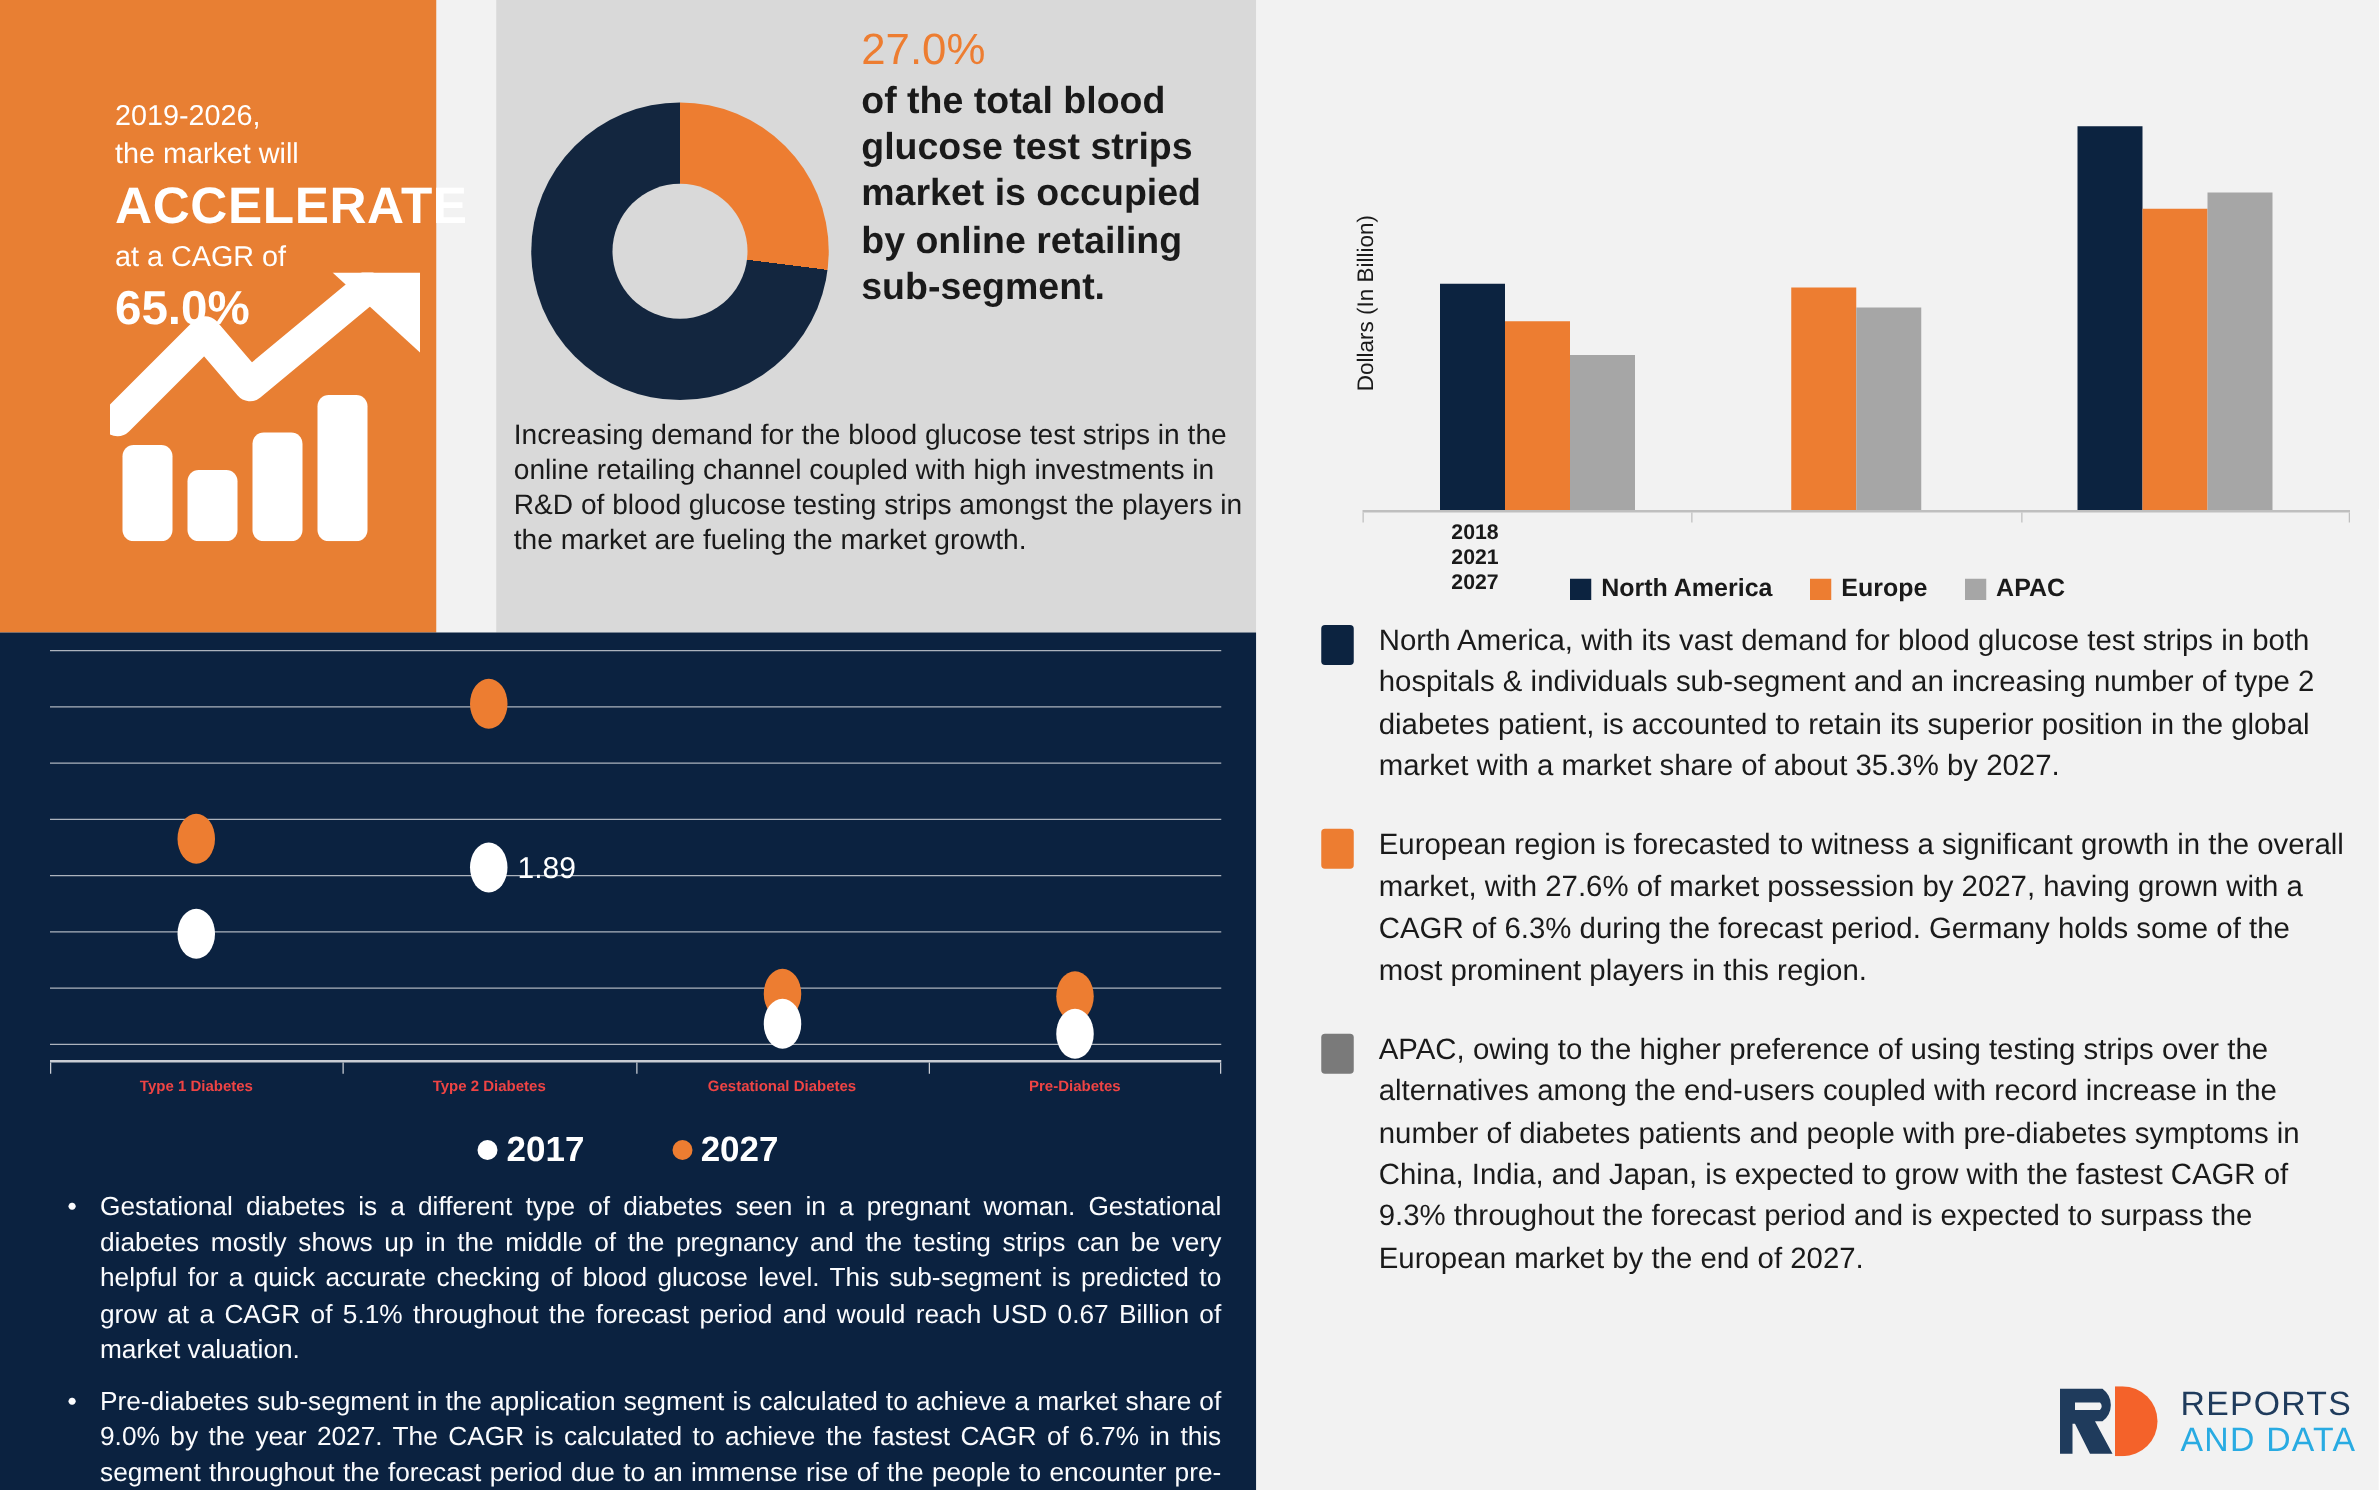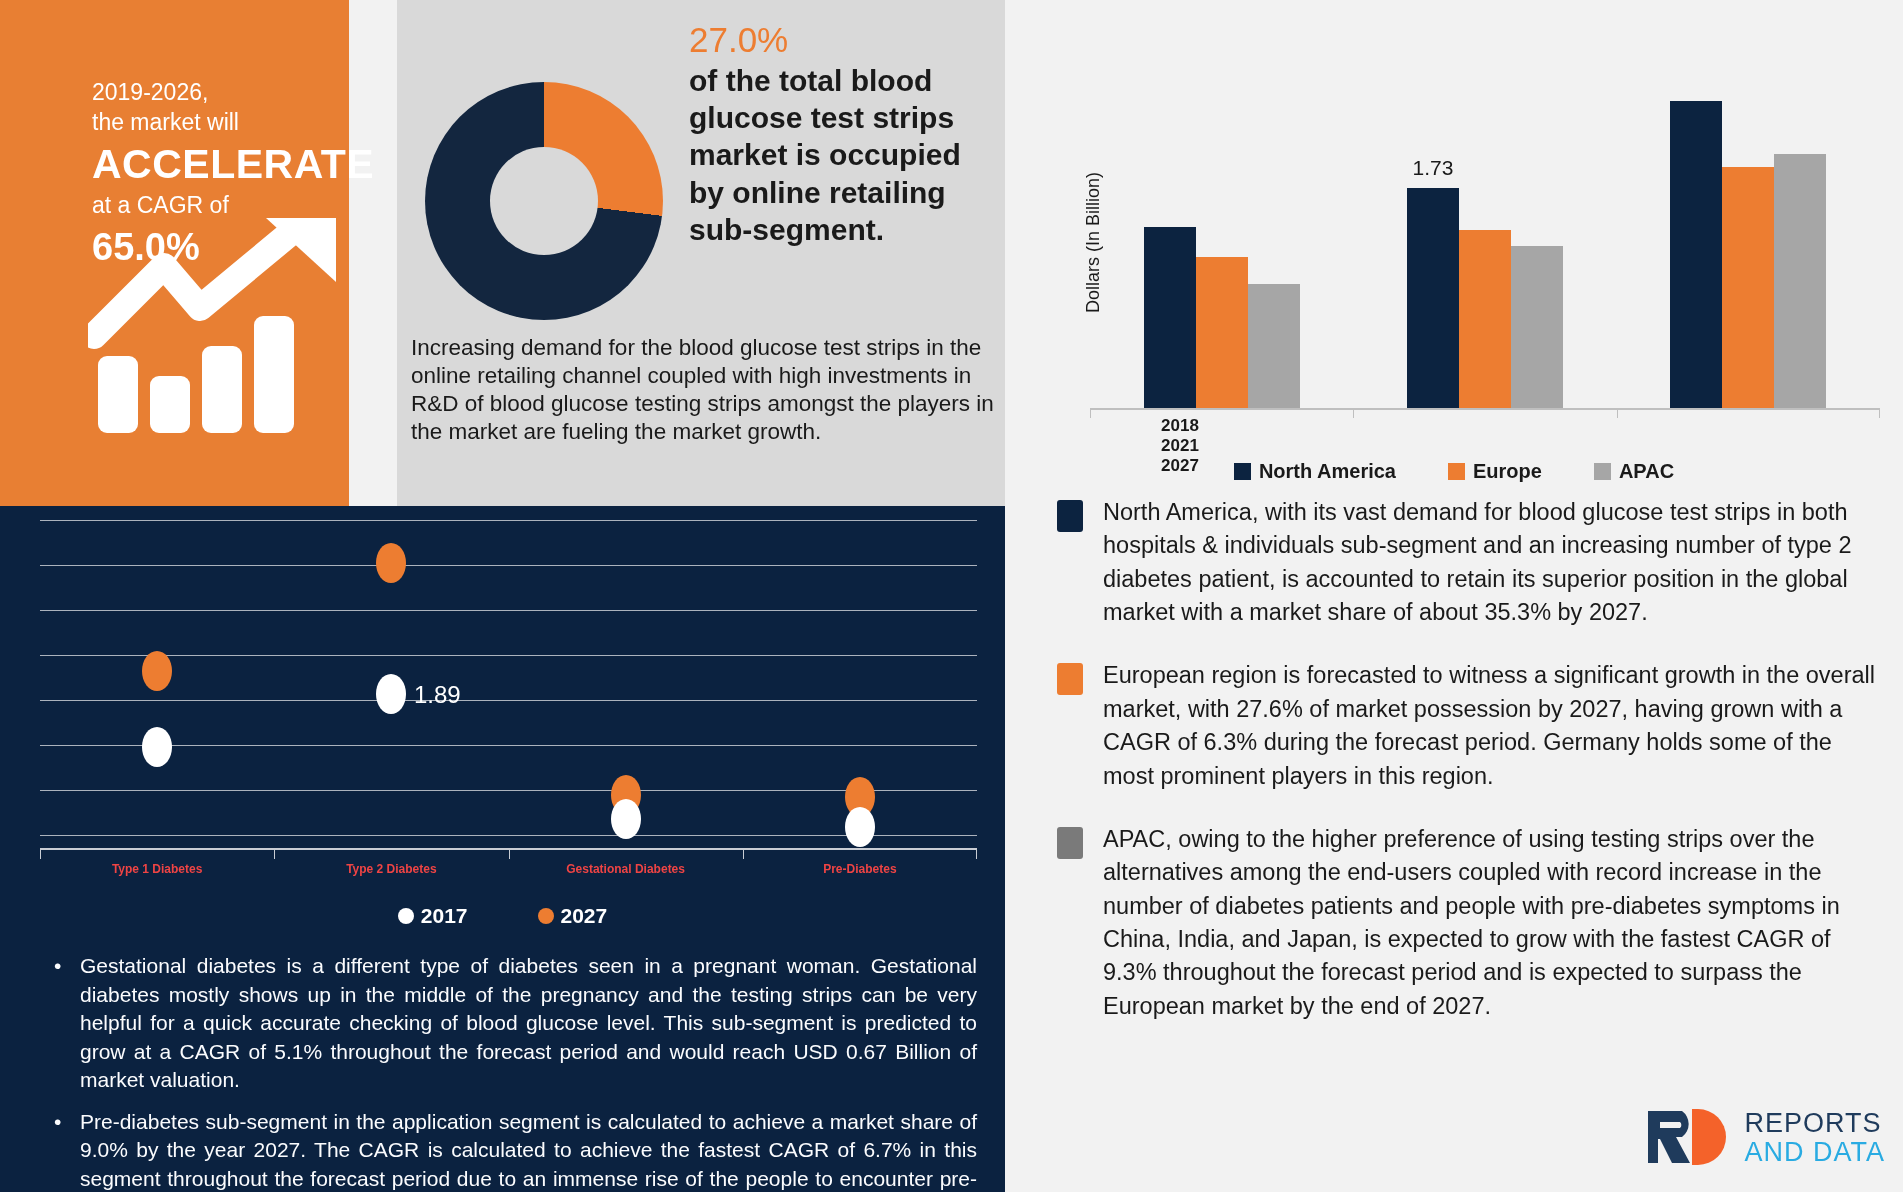--- a/index.html
+++ b/index.html
@@ -26,37 +26,37 @@
   
   .navy-panel{position:absolute;left:0;top:506px;width:1005px;height:686px;background:#0B2240;color:#FFFFFF;}
   .dot-plot{position:absolute;left:40px;top:14px;width:937px;height:330px;border-bottom:2px solid #C9CDD4;}
   .gridline{position:absolute;left:0;width:100%;height:1px;background:#C9CDD4;opacity:.85;}
   .dot{position:absolute;width:30px;height:40px;border-radius:50%;}
   .dot-ann{position:absolute;font-size:24px;color:#FFFFFF;z-index:3;}
   .dot-tick{position:absolute;top:330px;width:1px;height:9px;background:#C9CDD4;}
   .dot-xlabels{position:absolute;left:40px;top:356px;width:937px;display:flex;}
   .dot-xlabel{flex:1;text-align:center;font-size:12px;font-weight:bold;color:#ef4444;}
   .dot-legend{position:absolute;left:0;top:398px;width:100%;display:flex;justify-content:center;gap:70px;}
-  .dot-legend-item{display:flex;align-items:center;gap:7px;font-size:21px;font-weight:bold;color:#FFFFFF;}
+  .dot-legend-item{display:flex;align-items:center;gap:7px;font-size:28px;font-weight:bold;color:#FFFFFF;}
   .legend-dot{width:16px;height:16px;border-radius:50%;}
   .navy-bullets{position:absolute;left:52px;top:446px;width:925px;}
   .navy-bullet{position:relative;padding-left:28px;font-size:21px;line-height:1.36;text-align:justify;margin-bottom:13px;color:#FBFCFE;}
   .navy-bullet::before{content:"\2022";position:absolute;left:2px;top:0;font-size:21px;}
 
   
   .right-panel{position:absolute;left:1005px;top:0;width:898px;height:1192px;background:#F2F2F2;}
   .bar-ylabel{position:absolute;left:-62px;top:232px;width:300px;transform:rotate(-90deg);transform-origin:center;font-size:18px;color:#1A1A1A;text-align:center;}
   .bar-plot{position:absolute;left:85px;top:80px;width:790px;height:330px;border-bottom:2px solid #BFBFBF;display:flex;justify-content:space-around;align-items:flex-end;}
   .bar-group{display:flex;align-items:flex-end;}
   .bar{position:relative;width:52px;}
   .bar-ann{position:absolute;top:-32px;left:50%;transform:translateX(-50%);font-size:21px;color:#1A1A1A;}
   .bar-tick{position:absolute;top:330px;width:1px;height:8px;background:#BFBFBF;}
   .bar-xlabels{position:absolute;left:85px;top:416px;width:790px;display:flex;justify-content:space-around;flex-direction:column;}
   .bar-xlabel{width:180px;text-align:center;font-size:17px;font-weight:bold;color:#1A1A1A;}
-  .bar-legend{position:absolute;left:0;top:460px;width:100%;display:flex;justify-content:center;gap:52px;}
+  .bar-legend{position:absolute;left:0;top:460px;width:100%;display:flex;justify-content:center;gap:30px;}
   .bar-legend-item{display:flex;align-items:center;gap:8px;font-size:20px;font-weight:bold;color:#1A1A1A;}
   .legend-swatch{width:17px;height:17px;}
 
   .notes{position:absolute;left:52px;top:496px;width:820px;}
   .note{display:flex;gap:20px;margin-bottom:30px;}
   .note-square{flex:0 0 26px;width:26px;height:32px;border-radius:3px;margin-top:4px;}
   .sq-navy{background:#0C2340;}
   .sq-orange{background:#ED7D31;}
   .sq-gray{background:#7A7A7A;}
   .note-text{font-size:23.5px;line-height:1.42;color:#1A1A1A;}
@@ -151,23 +151,20 @@
 
   <div class="right-panel">
     <div class="bar-ylabel">Dollars (In Billion)</div>
     <div class="bar-plot" id="bar-plot">
         <div class="bar-group">
           <div class="bar" style="height: 181px; background: rgb(12, 35, 64);"></div>
           <div class="bar" style="height: 151px; background: rgb(237, 125, 49);"></div>
           <div class="bar" style="height: 124px; background: rgb(166, 166, 166);"></div>
         </div>
         <div class="bar-group">
-          <div class="bar" style="height: 220px; background: rgb(12, 35, 64);">
-            <span class="bar-ann">1.73</span>
-          </div>
           <div class="bar" style="height: 178px; background: rgb(237, 125, 49);"></div>
           <div class="bar" style="height: 162px; background: rgb(166, 166, 166);"></div>
         </div>
         <div class="bar-group">
           <div class="bar" style="height: 307px; background: rgb(12, 35, 64);"></div>
           <div class="bar" style="height: 241px; background: rgb(237, 125, 49);"></div>
           <div class="bar" style="height: 254px; background: rgb(166, 166, 166);"></div>
         </div>
         <div class="bar-tick" style="left: calc(0% + 0px);"></div>
         <div class="bar-tick" style="left: calc(33.3333% + 0px);"></div>

